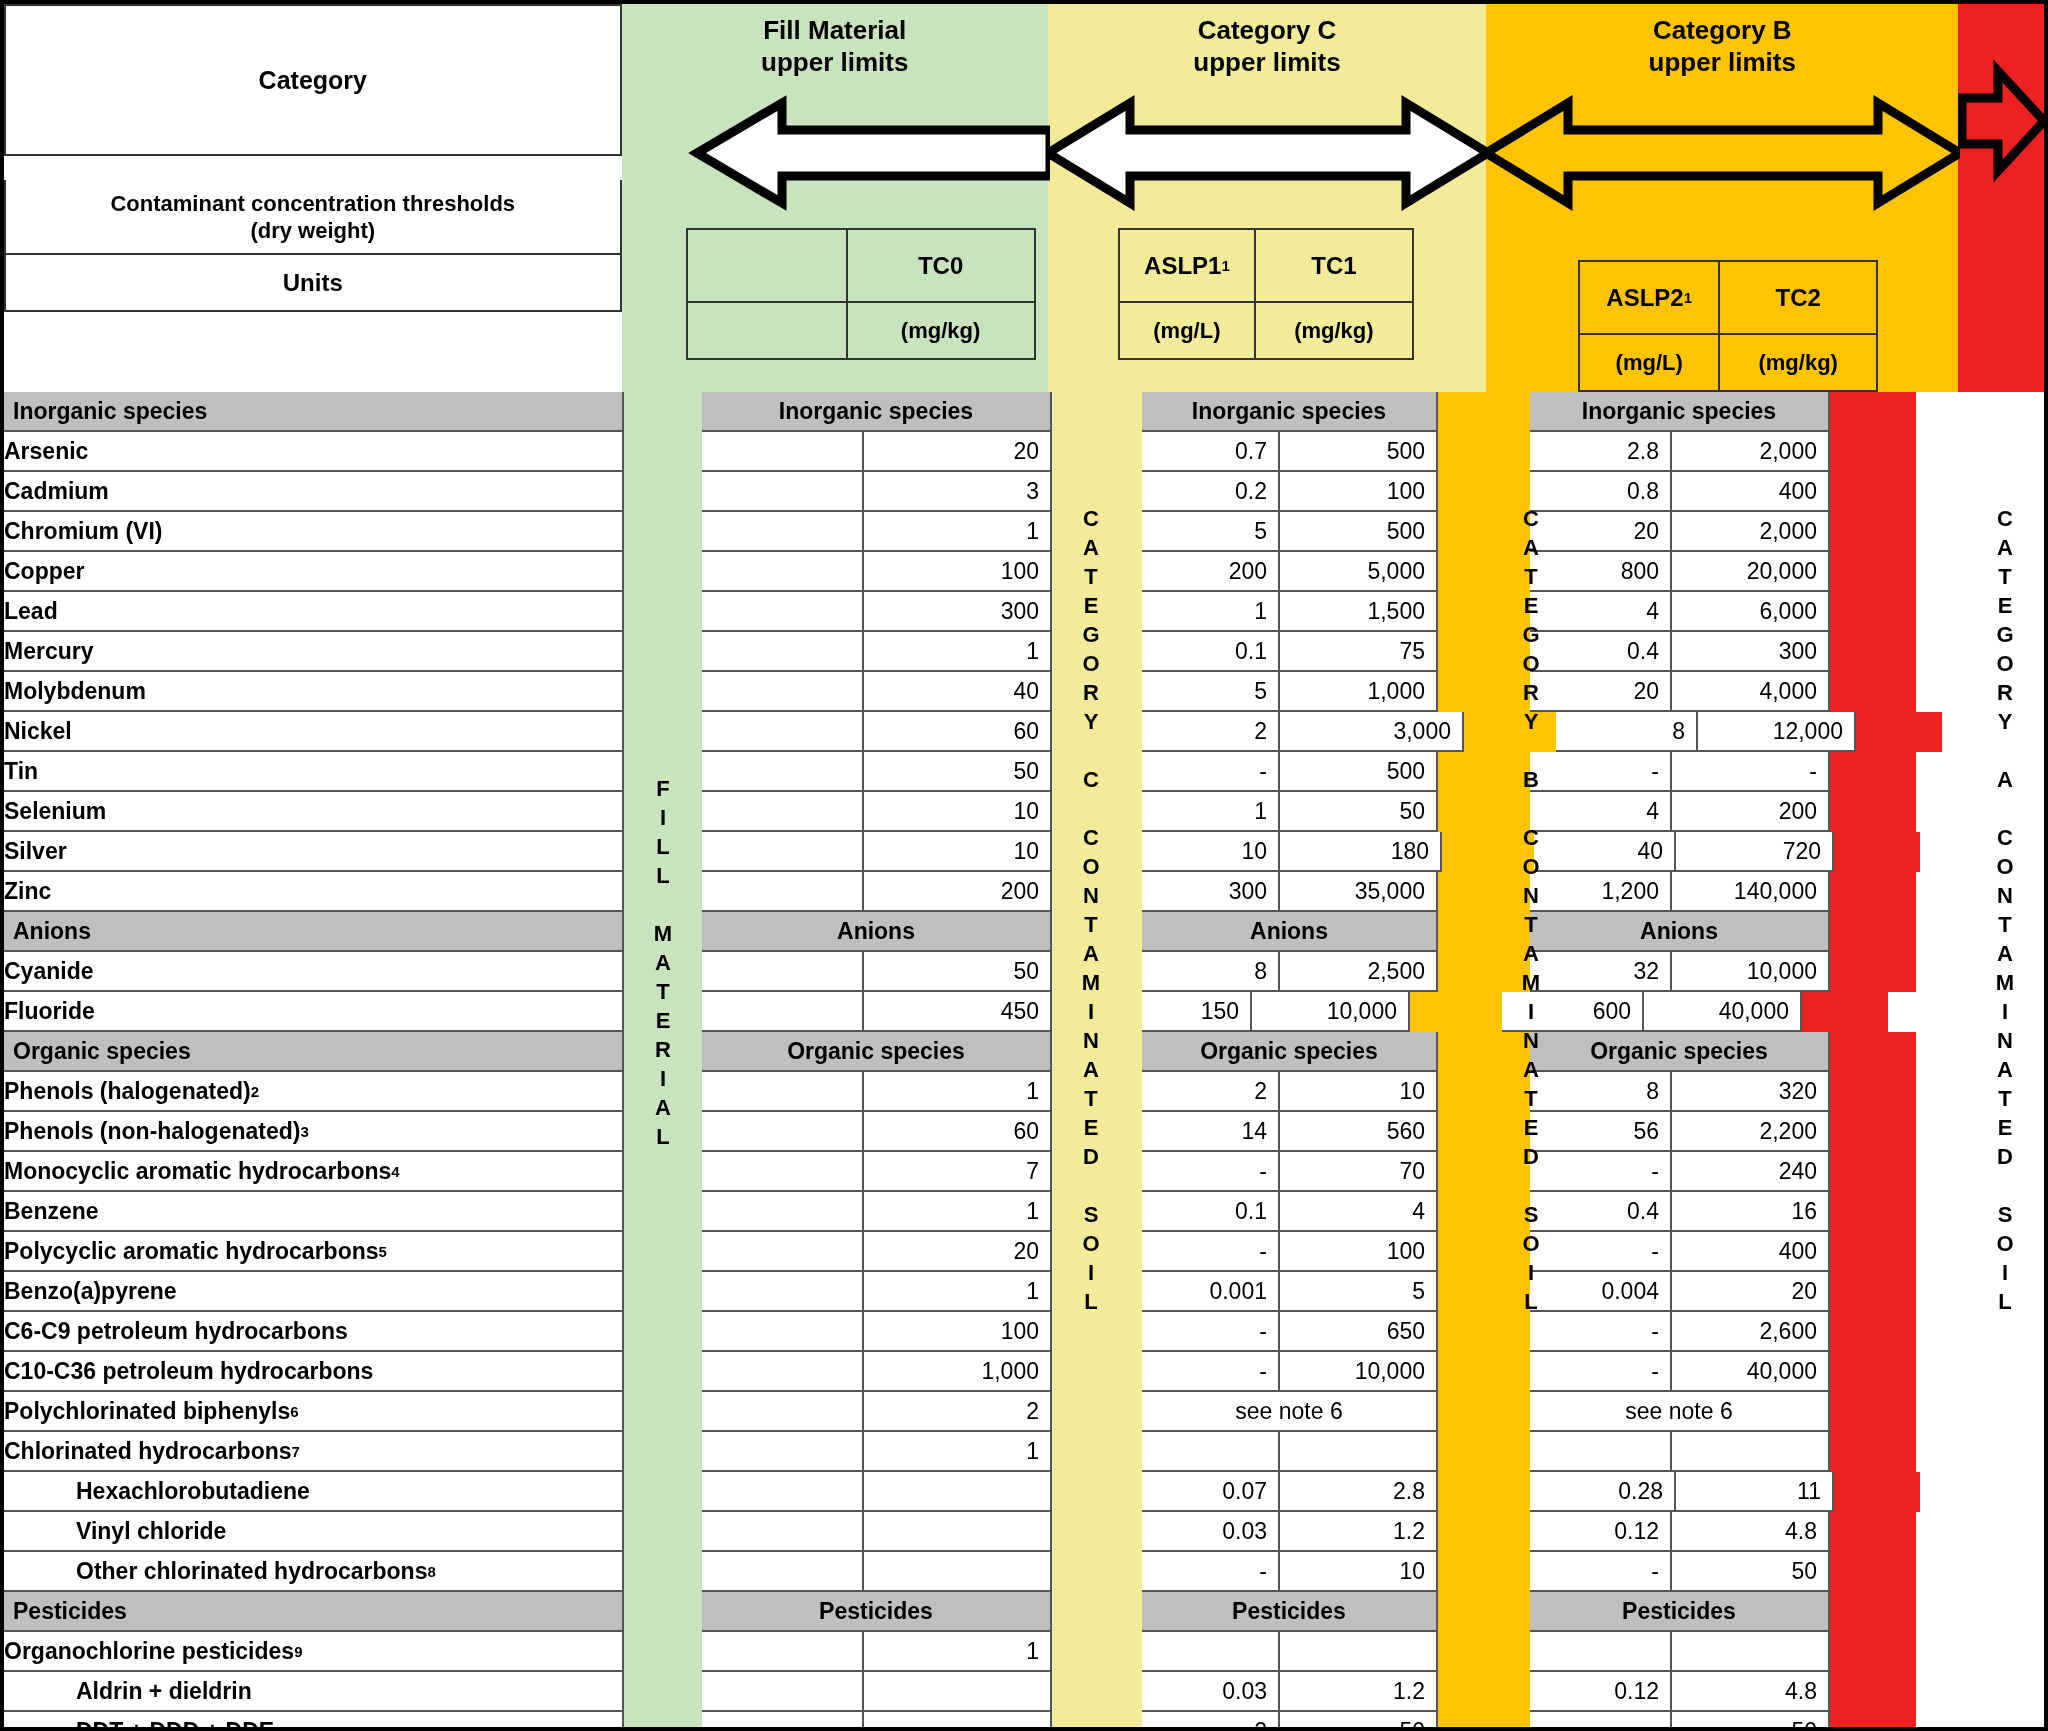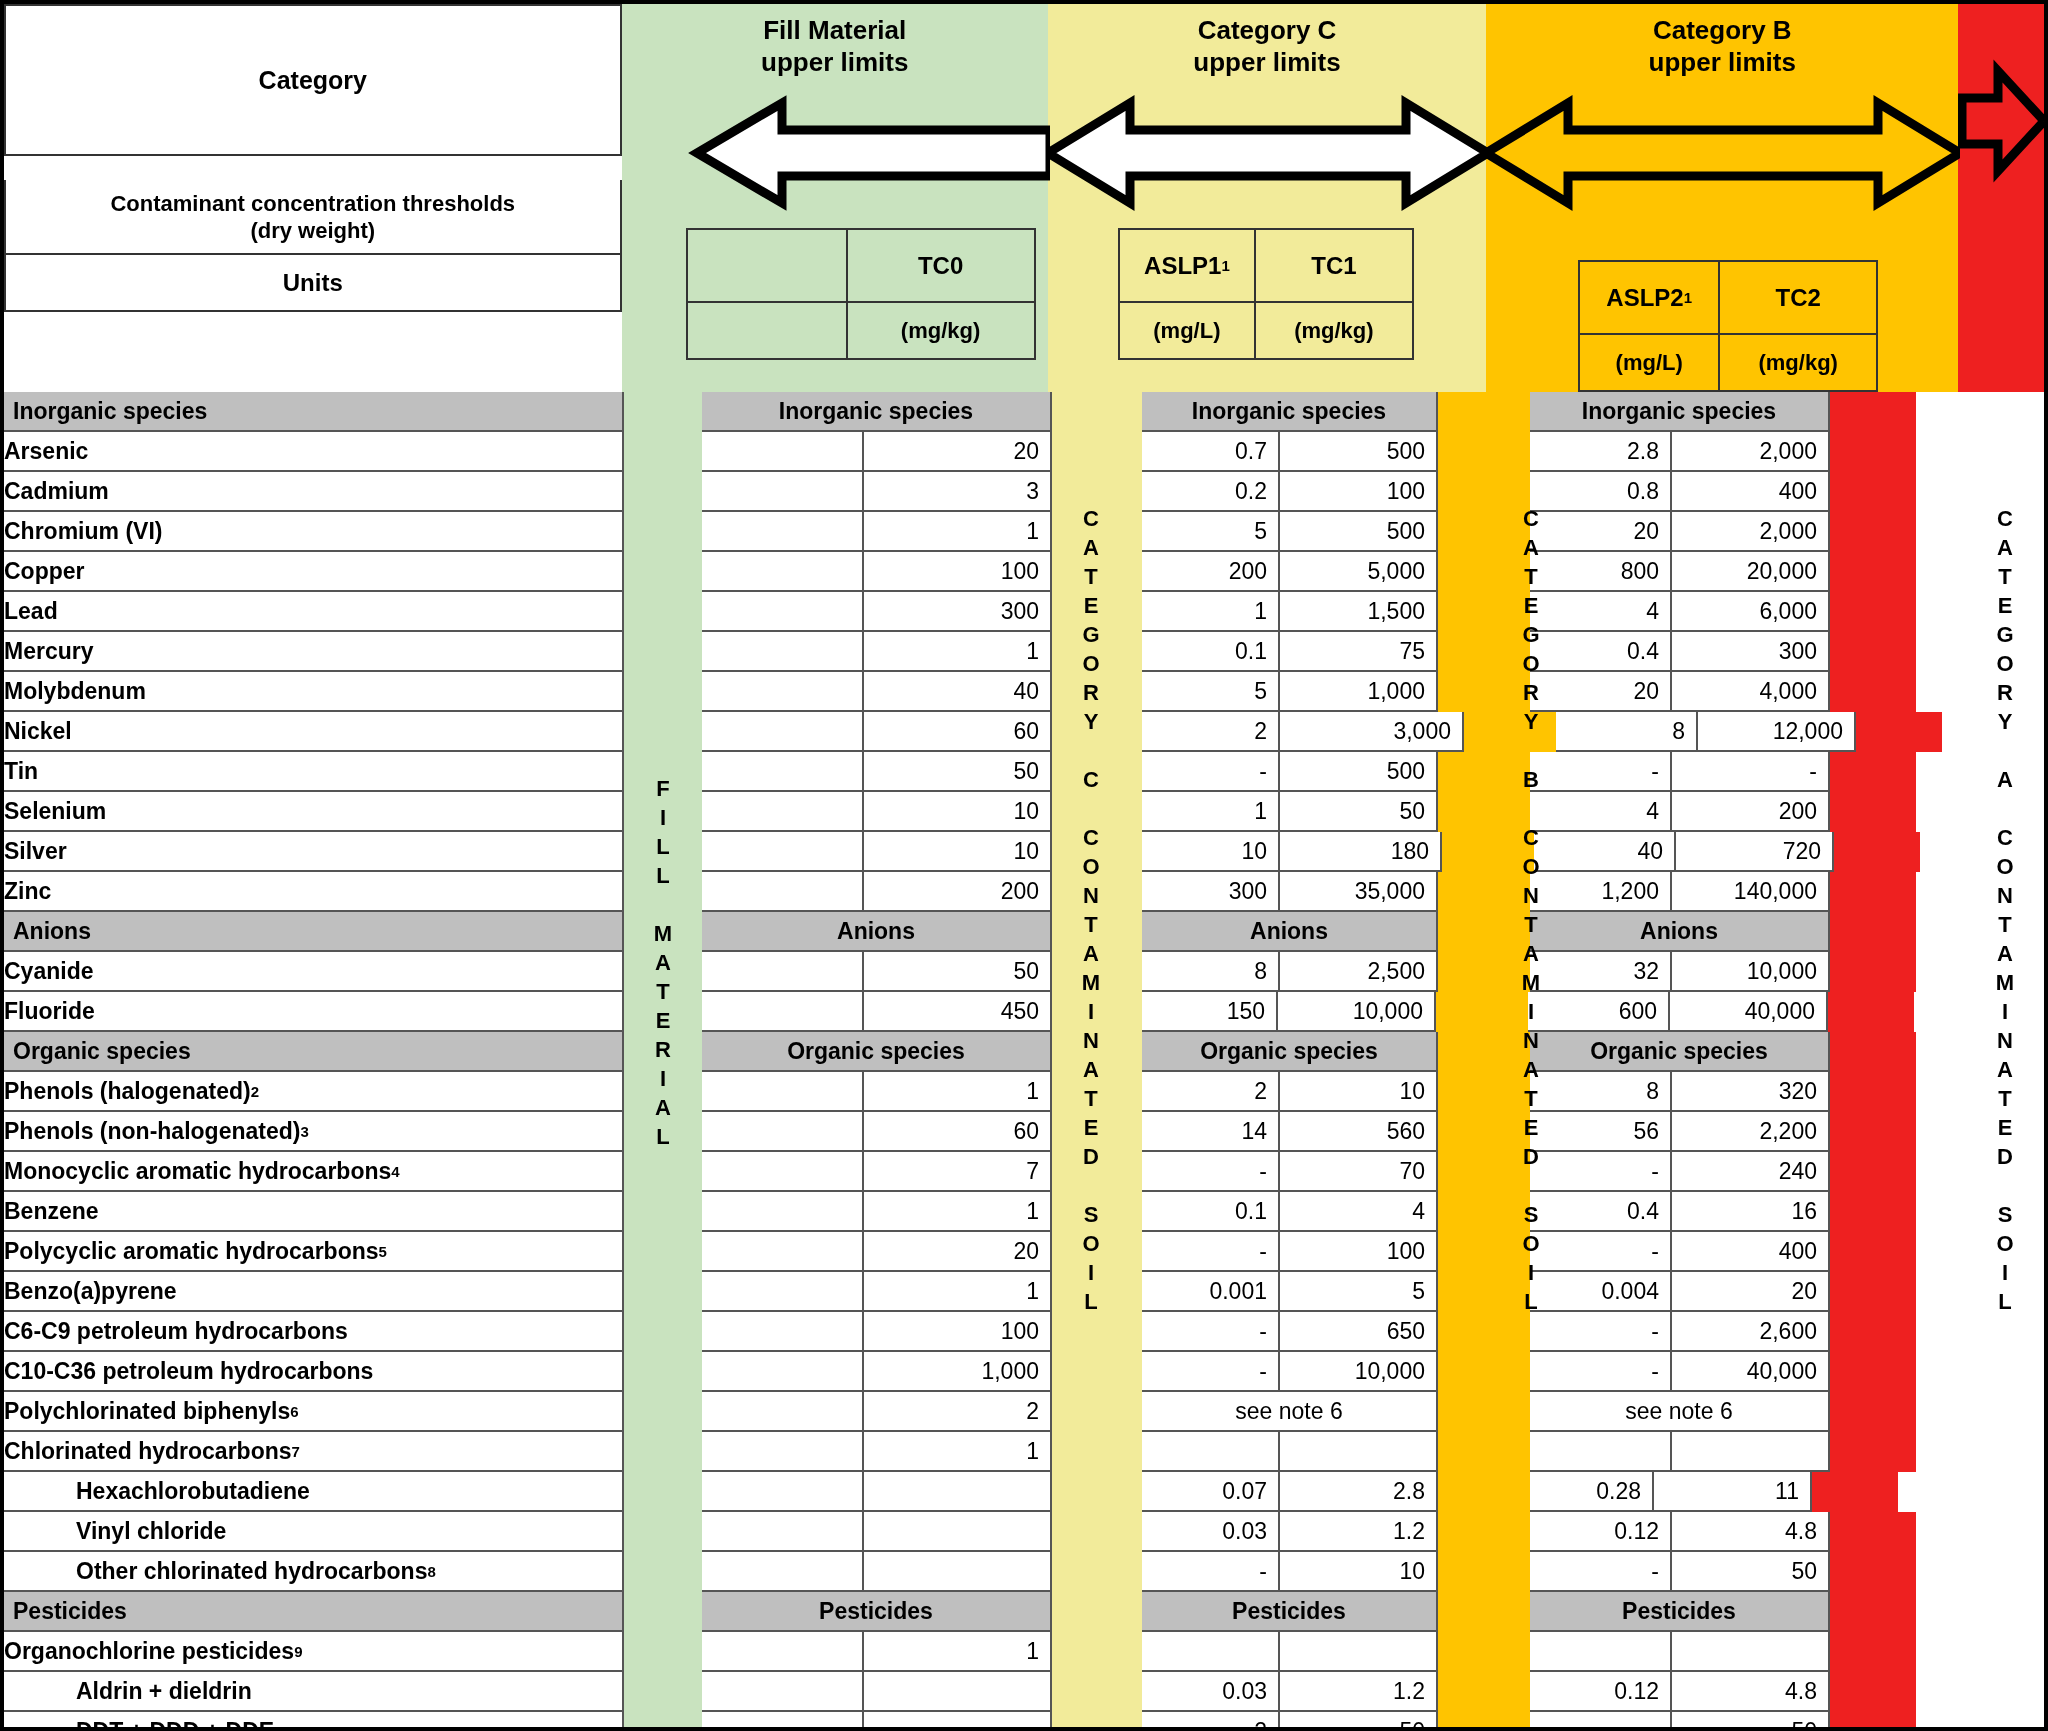--- a/index.html
+++ b/index.html
@@ -405,21 +405,21 @@
         <div class="cell num bg-white" style="width: 142px;">32</div>
         <div class="cell num bg-white" style="width: 158px;">10,000</div>
         <div class="bar bg-red" style="width: 86px;"></div>
       </div>
       <div class="row rowh">
         <div class="cell label bg-white" style="width: 620px;">Fluoride</div>
         <div class="bar bg-green" style="width: 78px;"></div>
         <div class="cell bg-white" style="width: 162px;"></div>
         <div class="cell num bg-white" style="width: 188px;">450</div>
         <div class="bar bg-yellow" style="width: 90px;"></div>
-        <div class="cell num bg-white" style="width: 136px;">150</div>
+        <div class="cell num bg-white" style="width: 110px;">150</div>
         <div class="cell num bg-white" style="width: 158px;">10,000</div>
         <div class="bar bg-amber" style="width: 92px;"></div>
         <div class="cell num bg-white" style="width: 142px;">600</div>
         <div class="cell num bg-white" style="width: 158px;">40,000</div>
         <div class="bar bg-red" style="width: 86px;"></div>
       </div>
       <div class="row rowh">
         <div class="grp left bg-grey" style="width: 620px;">Organic species</div>
         <div class="bar bg-green" style="width: 78px;"></div>
         <div class="grp bg-grey" style="width: 350px;">Organic species</div>
@@ -559,21 +559,21 @@
       </div>
       <div class="row rowh">
         <div class="cell label bg-white indent" style="width: 620px;">Hexachlorobutadiene</div>
         <div class="bar bg-green" style="width: 78px;"></div>
         <div class="cell bg-white" style="width: 162px;"></div>
         <div class="cell num bg-white" style="width: 188px;"></div>
         <div class="bar bg-yellow" style="width: 90px;"></div>
         <div class="cell num bg-white" style="width: 138px;">0.07</div>
         <div class="cell num bg-white" style="width: 158px;">2.8</div>
         <div class="bar bg-amber" style="width: 92px;"></div>
-        <div class="cell num bg-white" style="width: 124px;">0.28</div>
+        <div class="cell num bg-white" style="width: 146px;">0.28</div>
         <div class="cell num bg-white" style="width: 158px;">11</div>
         <div class="bar bg-red" style="width: 86px;"></div>
       </div>
       <div class="row rowh">
         <div class="cell label bg-white indent" style="width: 620px;">Vinyl chloride</div>
         <div class="bar bg-green" style="width: 78px;"></div>
         <div class="cell bg-white" style="width: 162px;"></div>
         <div class="cell num bg-white" style="width: 188px;"></div>
         <div class="bar bg-yellow" style="width: 90px;"></div>
         <div class="cell num bg-white" style="width: 138px;">0.03</div>

